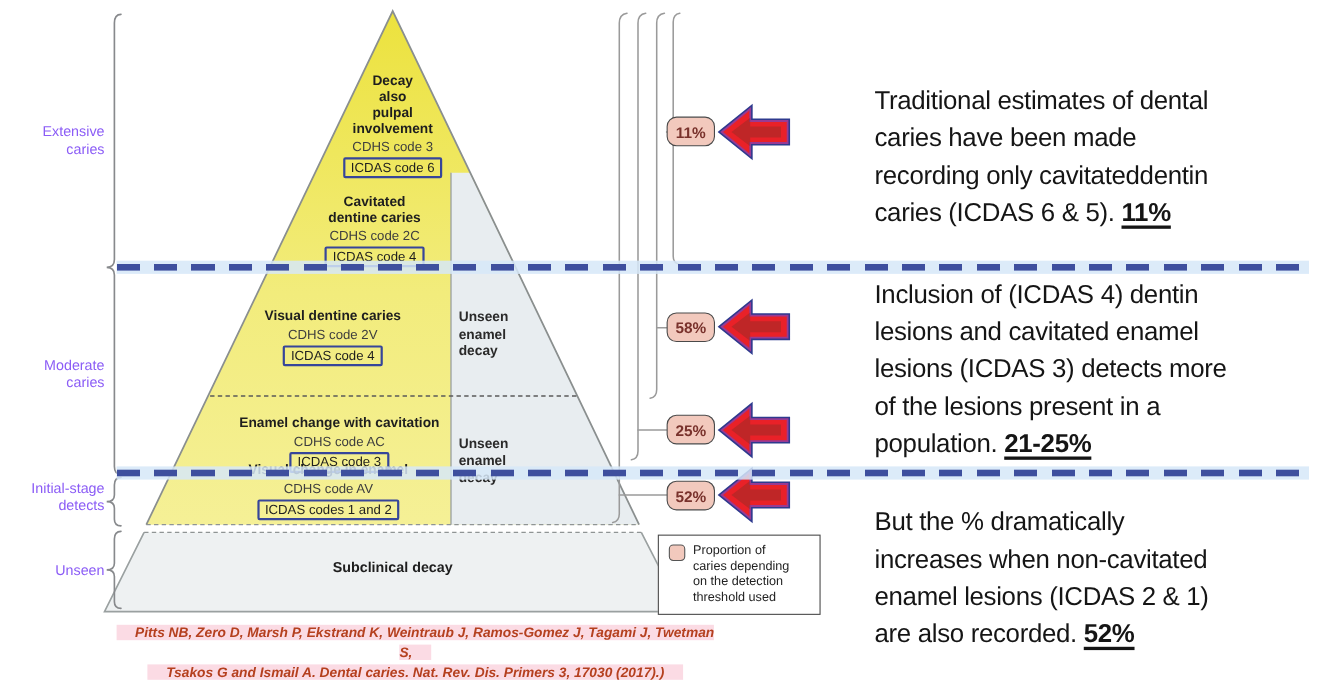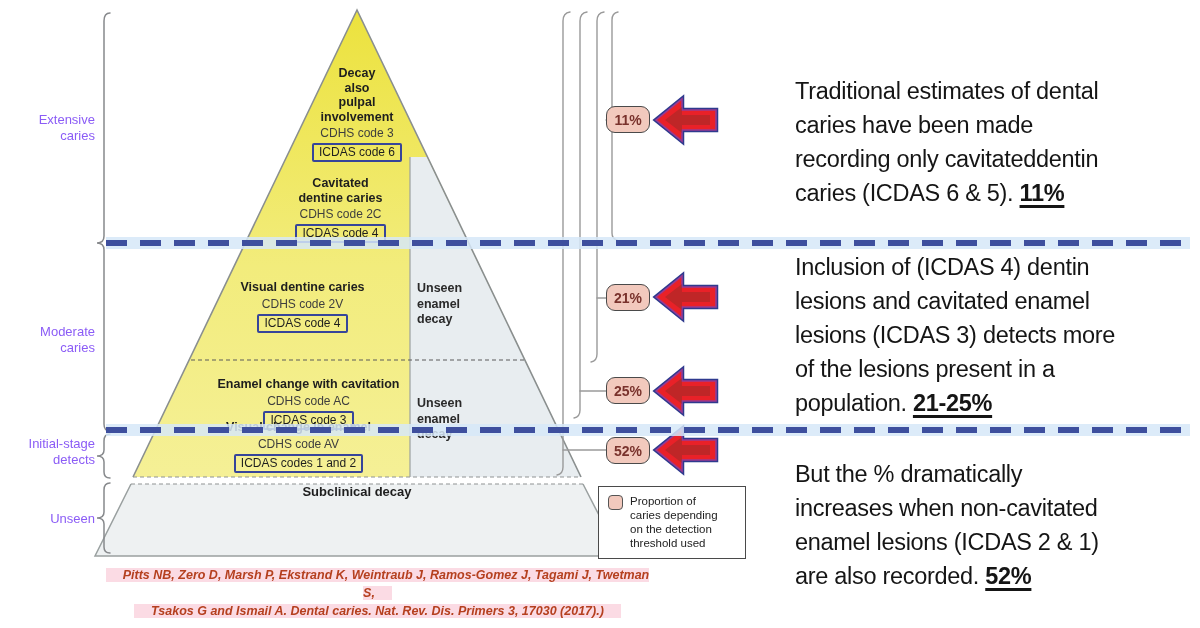--- a/index.html
+++ b/index.html
@@ -13,21 +13,21 @@
   .lvl .t{font-weight:bold;font-size:12.5px;line-height:14.5px;color:#1e1e1e;}
   .lvl .c{font-size:12px;line-height:14px;color:#3e3e3e;margin-top:2px;}
   .lvl .box{border:2.5px solid #36459a;border-radius:2px;padding:0 5px;margin-top:3px;
             font-size:12px;line-height:15px;color:#1e1e1e;}
   #lvl1{left:277px;top:66px;width:160px;}
   #lvl2{left:258px;top:176px;width:165px;}
   #lvl3{left:210px;top:280px;width:185px;text-align:right;}
   #lvl4{left:196px;top:377px;width:225px;}
   #lvl5{left:186px;top:420px;width:225px;}
 
-  .base-label{position:absolute;left:257px;top:484px;width:200px;text-align:center;
+  .base-label{position:absolute;left:257px;top:508px;width:200px;text-align:center;
               font-weight:bold;font-size:13px;color:#1e1e1e;z-index:2;}
 
   .unseen{position:absolute;left:417px;width:80px;font-weight:bold;font-size:12.5px;
           line-height:15.5px;color:#2a2a2a;z-index:2;}
   #unseen1{top:281px;} #unseen2{top:396px;}
 
   .slabel{position:absolute;left:0;width:95px;text-align:right;font-size:13px;
           line-height:16px;color:#8b5cf6;z-index:2;white-space:pre-line;}
   #slabel1{top:112px;} #slabel2{top:324px;} #slabel3{top:436px;} #slabel4{top:511px;}
 
@@ -177,21 +177,21 @@
 decay</div>
 
   <div class="strip" id="thresh1">
       <div class="dashes"></div>
     </div>
   <div class="strip" id="thresh2">
       <div class="dashes"></div>
     </div>
 
   <div class="badge" id="badge1">11%</div>
-  <div class="badge" id="badge2">21%</div>
+  <div class="badge" id="badge2">58%</div>
   <div class="badge" id="badge3">25%</div>
   <div class="badge" id="badge4">52%</div>
 
   <div class="legend">
     <div class="swatch"></div>
     <div class="ltext">
       <div>Proportion of</div>
       <div>caries depending</div>
       <div>on the detection</div>
       <div>threshold used</div>

